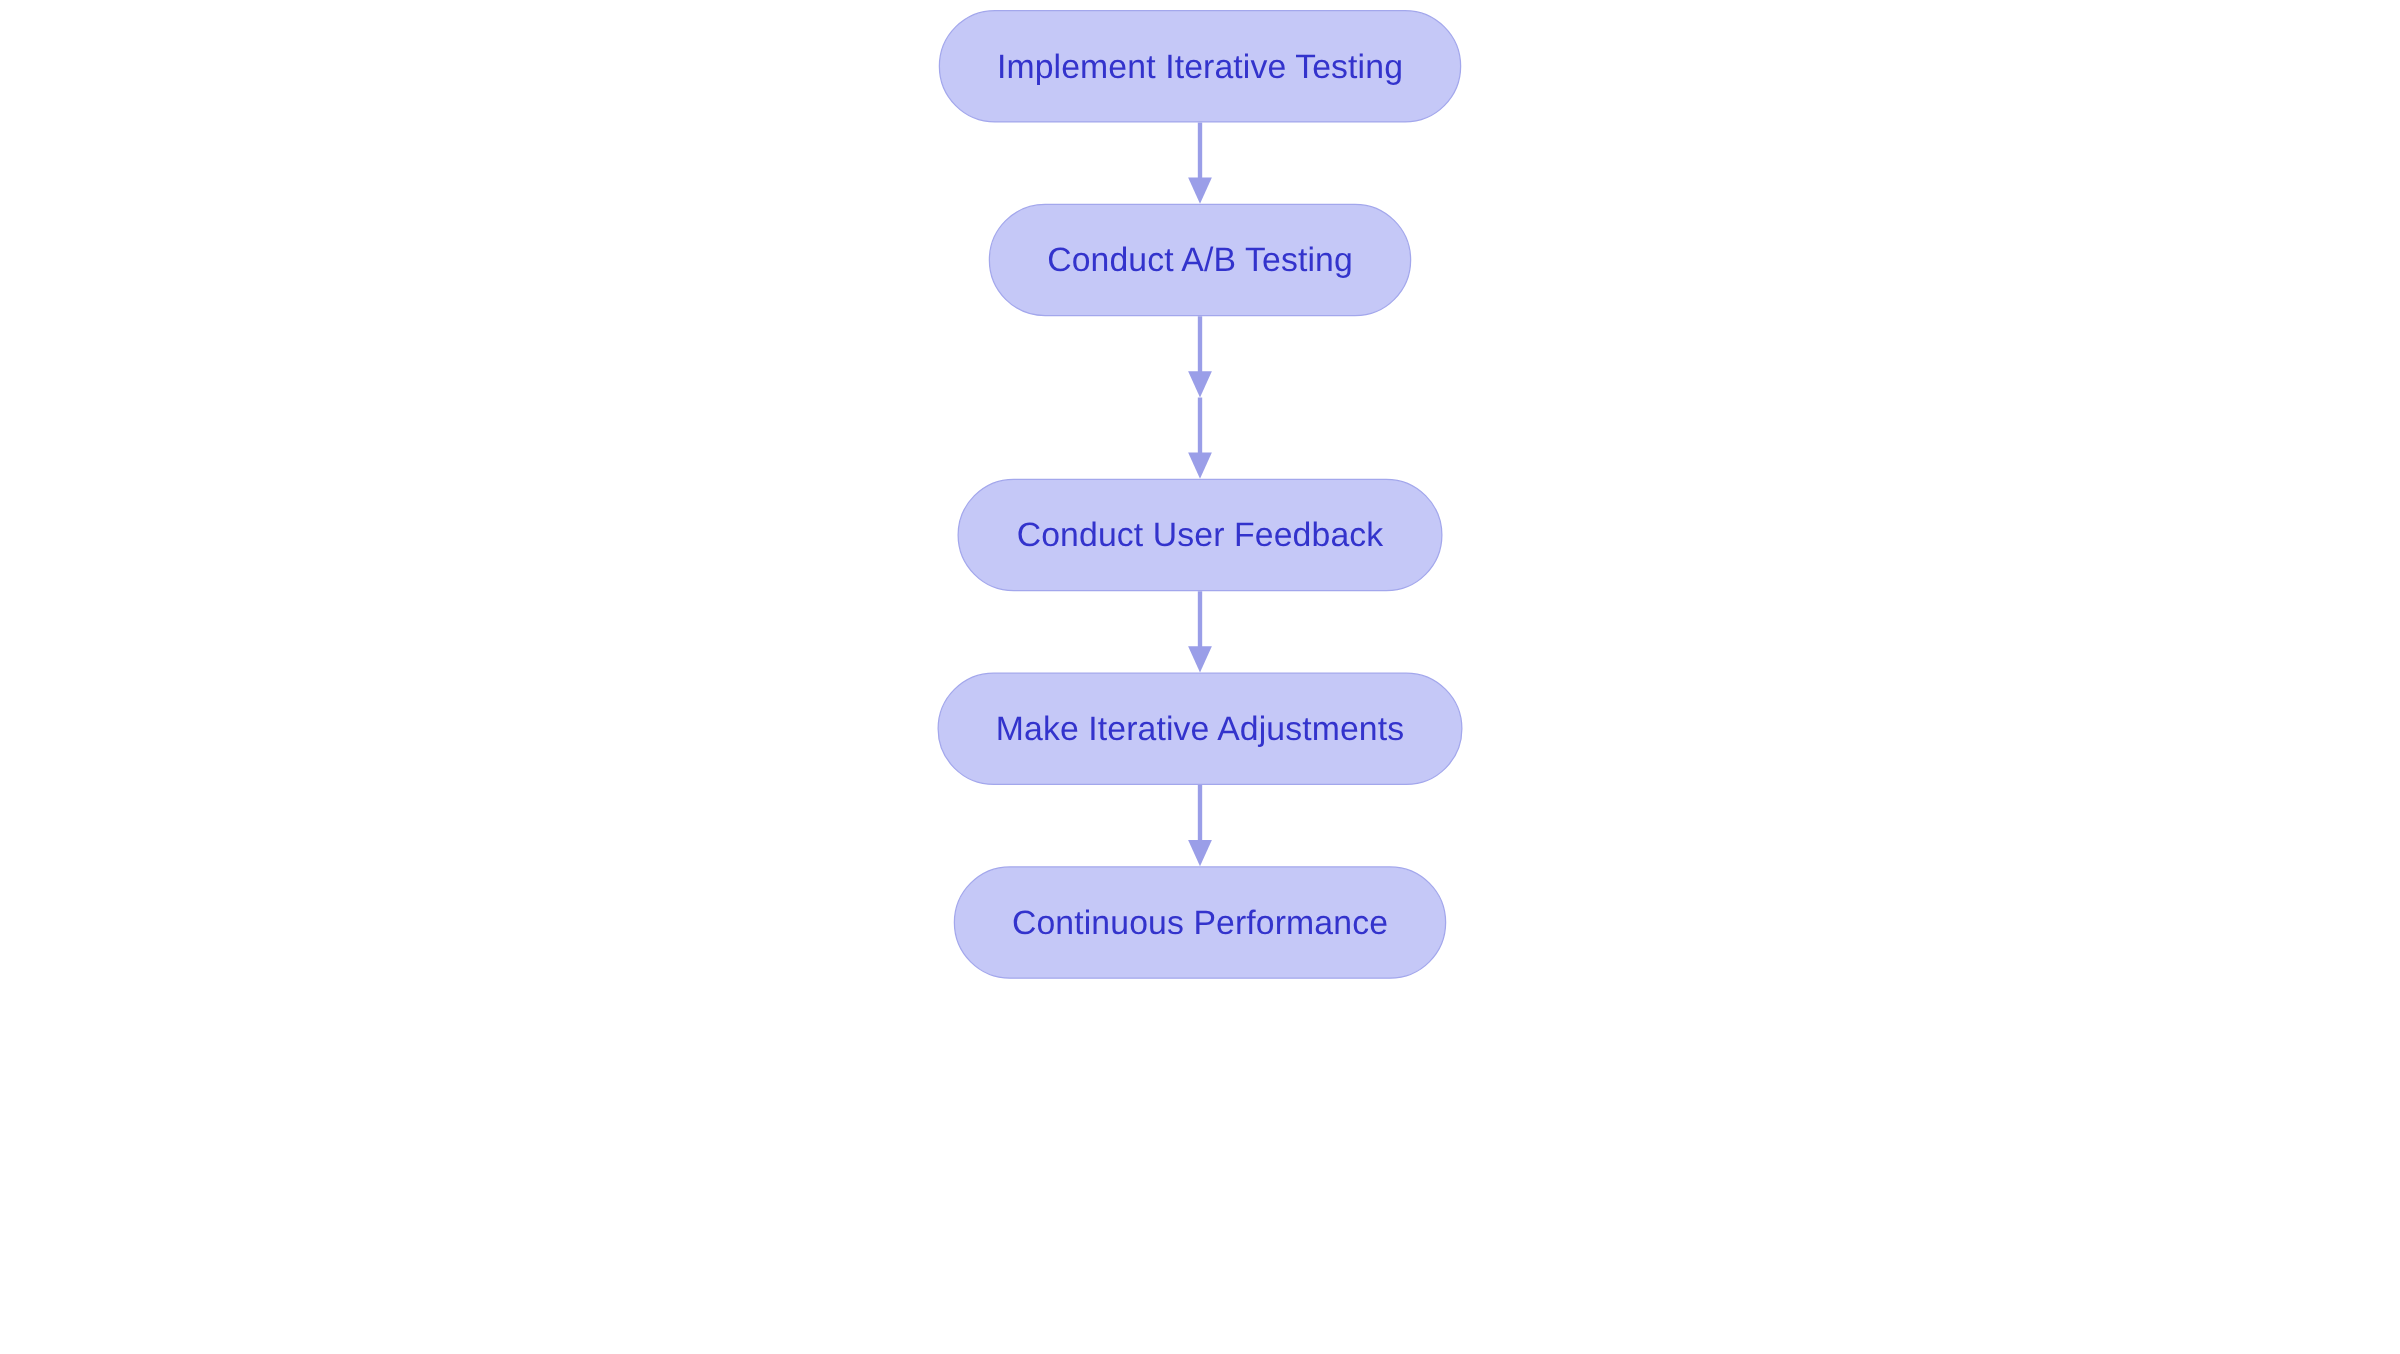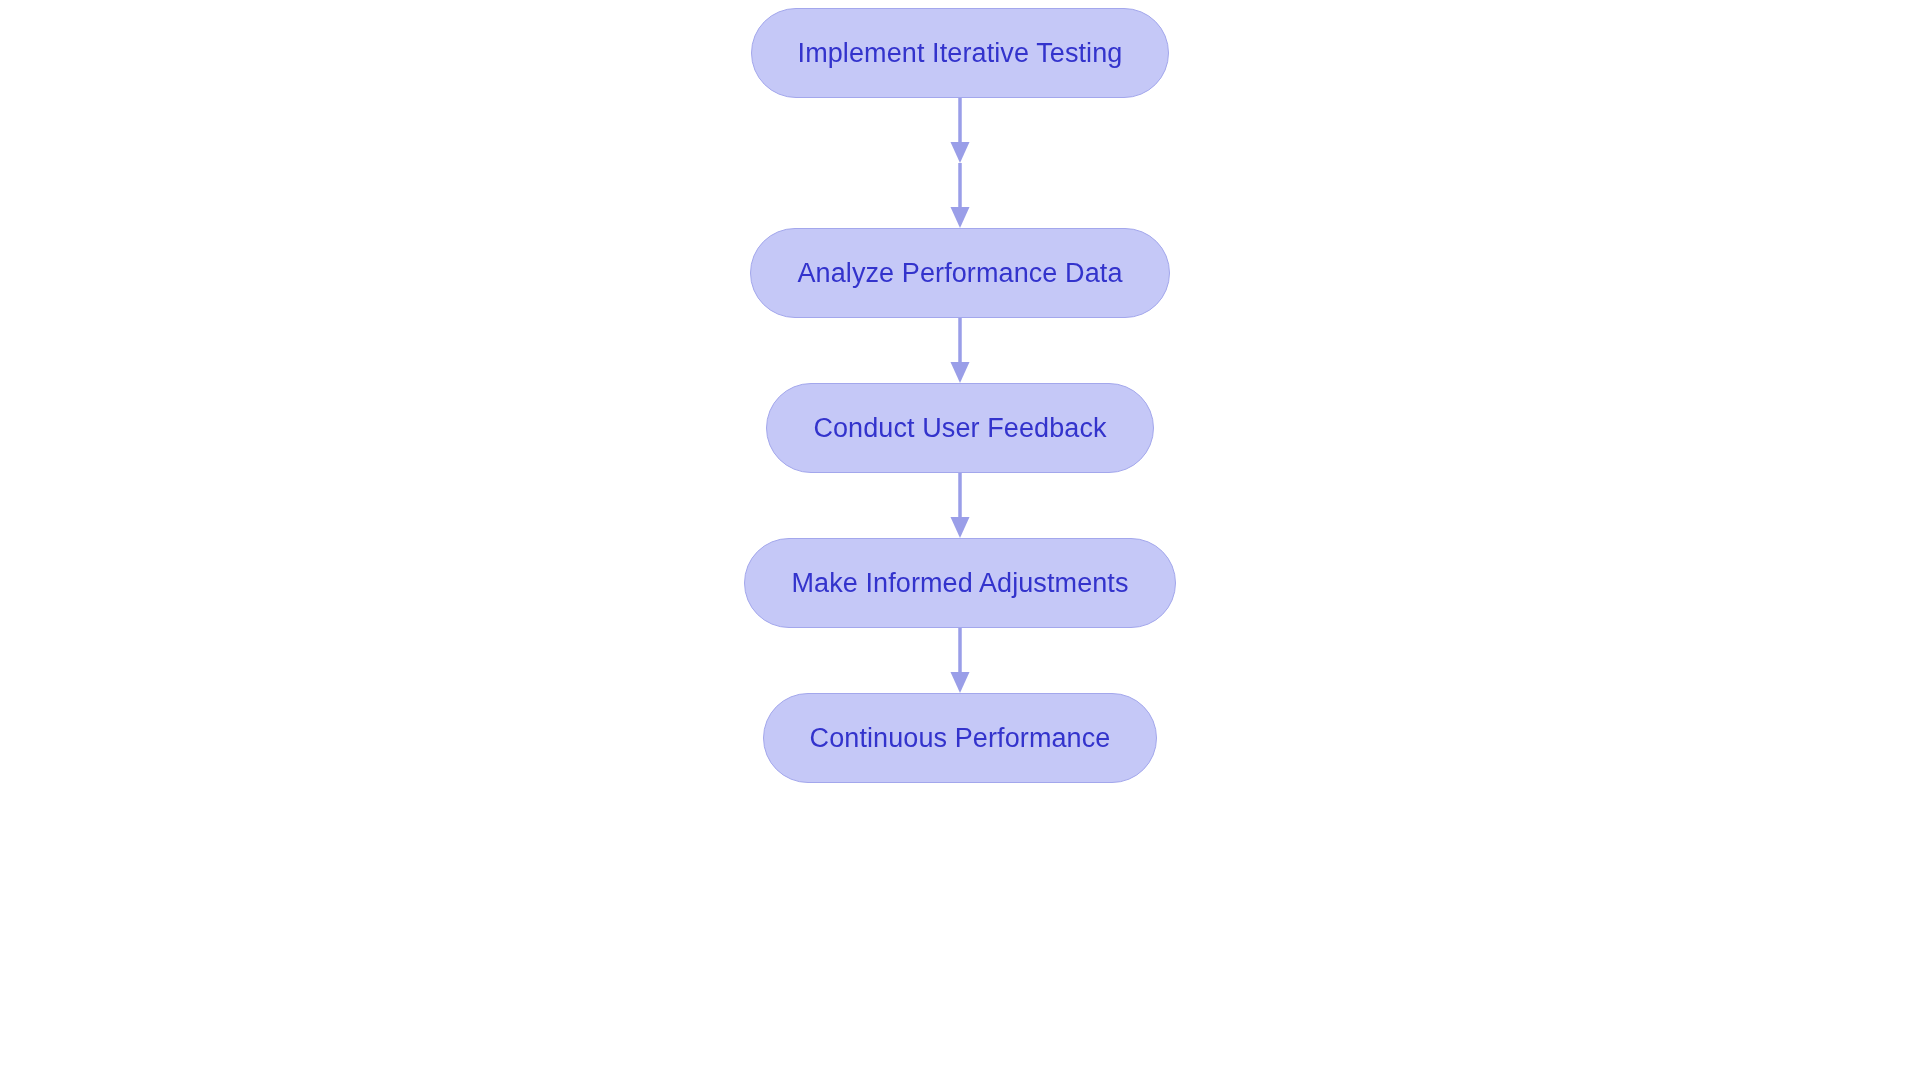--- a/index.html
+++ b/index.html
@@ -85,52 +85,52 @@
       <span class="node-label">Implement Iterative Testing</span>
     </div>
 
     <div class="connector">
       <svg viewBox="0 0 30 65" xmlns="http://www.w3.org/2000/svg" aria-hidden="true">
         <line x1="15" y1="0" x2="15" y2="46" stroke="#9a9ee8" stroke-width="3.5"></line>
         <polygon points="15,65 5.5,44 24.5,44" fill="#9a9ee8"></polygon>
       </svg>
     </div>
 
+    <div class="node">
+      <span class="node-label">Conduct A/B Testing</span>
+    </div>
 
     <div class="connector">
       <svg viewBox="0 0 30 65" xmlns="http://www.w3.org/2000/svg" aria-hidden="true">
         <line x1="15" y1="0" x2="15" y2="46" stroke="#9a9ee8" stroke-width="3.5"></line>
         <polygon points="15,65 5.5,44 24.5,44" fill="#9a9ee8"></polygon>
       </svg>
     </div>
 
-    <div class="node">
-      <span class="node-label">Analyze Performance Data</span>
-    </div>
 
     <div class="connector">
       <svg viewBox="0 0 30 65" xmlns="http://www.w3.org/2000/svg" aria-hidden="true">
         <line x1="15" y1="0" x2="15" y2="46" stroke="#9a9ee8" stroke-width="3.5"></line>
         <polygon points="15,65 5.5,44 24.5,44" fill="#9a9ee8"></polygon>
       </svg>
     </div>
 
     <div class="node">
       <span class="node-label">Conduct User Feedback</span>
     </div>
 
     <div class="connector">
       <svg viewBox="0 0 30 65" xmlns="http://www.w3.org/2000/svg" aria-hidden="true">
         <line x1="15" y1="0" x2="15" y2="46" stroke="#9a9ee8" stroke-width="3.5"></line>
         <polygon points="15,65 5.5,44 24.5,44" fill="#9a9ee8"></polygon>
       </svg>
     </div>
 
     <div class="node">
-      <span class="node-label">Make Informed Adjustments</span>
+      <span class="node-label">Make Iterative Adjustments</span>
     </div>
 
     <div class="connector">
       <svg viewBox="0 0 30 65" xmlns="http://www.w3.org/2000/svg" aria-hidden="true">
         <line x1="15" y1="0" x2="15" y2="46" stroke="#9a9ee8" stroke-width="3.5"></line>
         <polygon points="15,65 5.5,44 24.5,44" fill="#9a9ee8"></polygon>
       </svg>
     </div>
 
     <div class="node">

